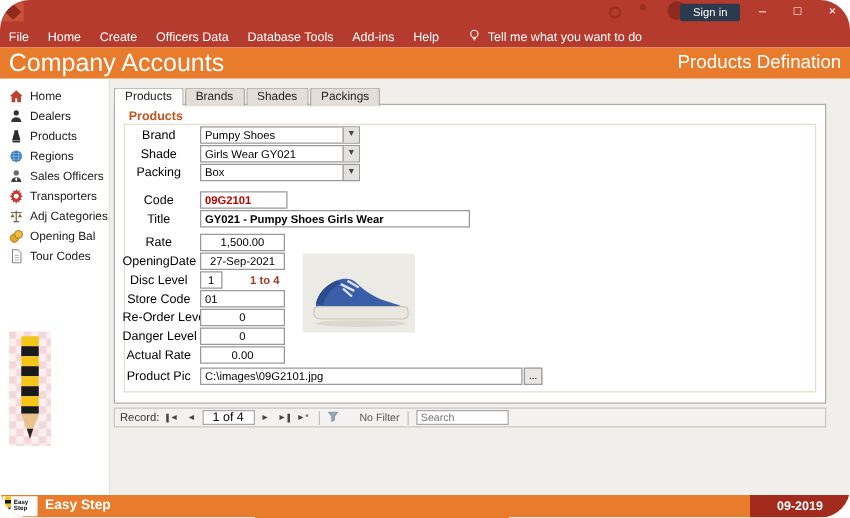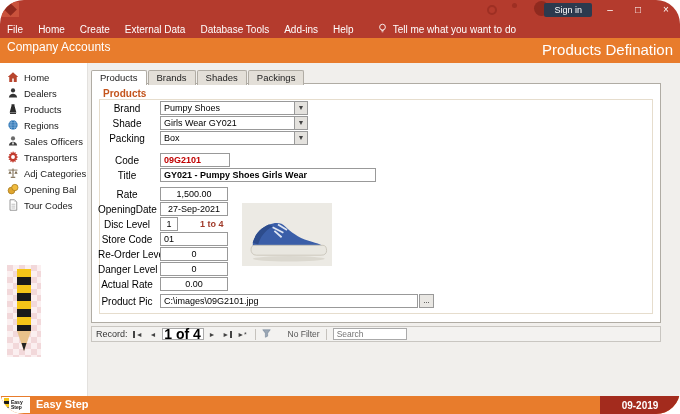--- a/index.html
+++ b/index.html
@@ -16,21 +16,21 @@
   .deco-c3 { position:absolute; left:534px; top:1px; width:15px; height:15px; background:#8f2a1f; border-radius:50%; }
   .signin { position:absolute; right:88px; top:3px; background:#2c3a4e; color:#fff; font-size:9px; padding:2px 10px; border-radius:2px; cursor:default; }
   .win-controls { position:absolute; right:0; top:0; display:flex; }
   .win-btn { width:28px; height:19px; color:#fff; font-size:10px; display:flex; align-items:center; justify-content:center; cursor:default; }
   .tb-menus { position:absolute; left:7px; top:23px; display:flex; gap:15px; align-items:center; color:#fff; font-size:10px; white-space:nowrap; }
   .menu-item { cursor:default; }
   .tellme { display:flex; gap:5px; align-items:center; margin-left:8px; font-size:10px; color:#fff; }
 
   
   .header { position:absolute; top:38px; left:0; right:0; height:25px; background:#e87c2c; color:#fff; }
-  .header-title { position:absolute; left:7px; top:2px; font-size:12px; }
+  .header-title { position:absolute; left:7px; top:2px; font-size:20px; }
   .header-sub { position:absolute; right:7px; top:3px; font-size:15px; }
 
   
   .sidebar { position:absolute; top:63px; left:0; width:88px; bottom:18px; background:#fff; border-right:1px solid #e3e1de; }
   .side-item { display:flex; align-items:center; gap:5px; height:16px; padding-left:7px; font-size:9.5px; color:#1a1a1a; cursor:default; white-space:nowrap; }
   .side-item .sicon { width:12px; height:12px; flex:none; display:inline-flex; }
   .side-item svg { width:12px; height:12px; }
   .side-list { padding-top:6px; }
   .pencil { position:absolute; left:7px; top:202px; }
 
@@ -39,40 +39,40 @@
   .tabstrip { position:absolute; left:3px; top:7px; display:flex; z-index:2; }
   .tab { font-size:9.5px; padding:1px 8px 2px; background:#e3dfd8; border:1px solid #b0aca4; border-bottom:none; margin-right:1px; border-radius:2px 2px 0 0; color:#222; cursor:default; }
   .tab.active { background:#fff; position:relative; }
   .tab.active::after { content:""; position:absolute; left:0; right:0; bottom:-1px; height:1px; background:#fff; }
   .panel { position:absolute; left:3px; top:20px; width:570px; height:240px; background:#fff; border:1px solid #b0aca4; }
   .section-title { position:absolute; left:11px; top:4px; font-size:10px; font-weight:bold; color:#c4541c; }
   .groupbox { position:absolute; left:7px; top:15px; width:554px; height:215px; border:1px solid #e6ddcd; }
 
   .frow { position:absolute; left:6px; display:flex; align-items:center; height:14px; }
   .flabel { width:62px; text-align:center; padding-right:4px; font-size:10px; color:#000; white-space:nowrap; }
-  .combo { width:148px; height:14px; border:1px solid #999; background:#fff; display:flex; }
+  .combo { width:128px; height:14px; border:1px solid #999; background:#fff; display:flex; }
   .combo-val { flex:1; font-size:9px; padding:1px 3px; white-space:nowrap; overflow:hidden; }
   .combo-btn { width:13px; background:#e4e2de; border-left:1px solid #999; font-size:7px; text-align:center; color:#444; line-height:12px; cursor:default; }
   .tbox { height:14px; border:1px solid #999; background:#fff; font-size:9px; padding:1px 3px; white-space:nowrap; overflow:hidden; }
   .w-code { width:70px; color:#c00000; font-weight:bold; }
   .w-title { width:216px; font-weight:bold; }
   .w-num { width:68px; text-align:center; }
   .w-left { width:68px; text-align:left; }
   .w-tiny { width:18px; text-align:center; padding:1px 1px; }
   .w-pic { width:258px; }
   .hint { margin-left:22px; font-size:9px; font-weight:bold; color:#a03a2a; }
   .browse-btn { width:15px; height:14px; border:1px solid #999; background:#e9e7e3; font-size:8px; text-align:center; line-height:12px; margin-left:1px; cursor:default; }
   .shoe { position:absolute; left:150px; top:118px; width:90px; height:65px; }
 
   
   .recnav { position:absolute; left:3px; top:263px; width:570px; height:16px; background:#f3f2f0; border:1px solid #c9c6c1; display:flex; align-items:center; padding:0 4px; gap:2px; font-size:9px; }
   .rn-label { color:#333; margin-right:2px; }
   .rn-btn { min-width:13px; height:12px; display:flex; align-items:center; justify-content:center; font-size:7px; color:#444; cursor:default; gap:1px; }
   .vbar { width:1.5px; height:7px; background:#444; display:inline-block; }
-  .rn-count { width:42px; height:12px; border:1px solid #aaa; background:#fff; text-align:center; font-size:14px; line-height:11px;font-weight:bold; }
+  .rn-count { width:42px; height:12px; border:1px solid #aaa; background:#fff; text-align:center; font-size:10px; line-height:11px; }
   .rn-sep { width:1px; height:11px; background:#c5c2bd; margin:0 4px; }
   .rn-filter { display:flex; align-items:center; gap:17px; color:#555; font-size:8.5px; cursor:default; }
   .rn-search { width:74px; height:12px; border:1px solid #aaa; font-size:8.5px; padding:0 3px; font-family:inherit; }
 
   
   .statusbar { position:absolute; bottom:0; left:0; right:0; height:18px; background:#e87c2c; }
   .logo-box { position:absolute; left:2px; top:1px; width:28px; height:16px; background:#fff; display:flex; align-items:center; gap:2px; padding:1px 2px; }
   .logo-text { font-size:5px; font-weight:bold; color:#111; line-height:5.5px; }
   .app-name { position:absolute; left:36px; top:2px; color:#fff; font-weight:bold; font-size:11px; }
   .period-box { position:absolute; right:0; top:0; width:80px; height:18px; background:#a32b1d; color:#fff; font-size:10px; font-weight:bold; display:flex; align-items:center; justify-content:center; }
@@ -92,21 +92,21 @@
     <div class="win-controls">
       <div class="win-btn">–</div>
       <div class="win-btn">□</div>
       <div class="win-btn close">×</div>
     </div>
 
     <div class="tb-menus">
       <span class="menu-item">File</span>
       <span class="menu-item">Home</span>
       <span class="menu-item">Create</span>
-      <span class="menu-item">External Data</span>
+      <span class="menu-item">Officers Data</span>
       <span class="menu-item">Database Tools</span>
       <span class="menu-item">Add-ins</span>
       <span class="menu-item">Help</span>
       <span class="tellme">
         <span class="sicon">
           <svg viewBox="0 0 16 16" width="11" height="11">
               <circle cx="8" cy="6" r="4.2" fill="none" stroke="#fff" stroke-width="1.3"></circle>
               <rect x="6.2" y="10.6" width="3.6" height="1.2" fill="#fff"></rect>
               <rect x="6.8" y="12.4" width="2.4" height="1" fill="#fff"></rect>
             </svg>

